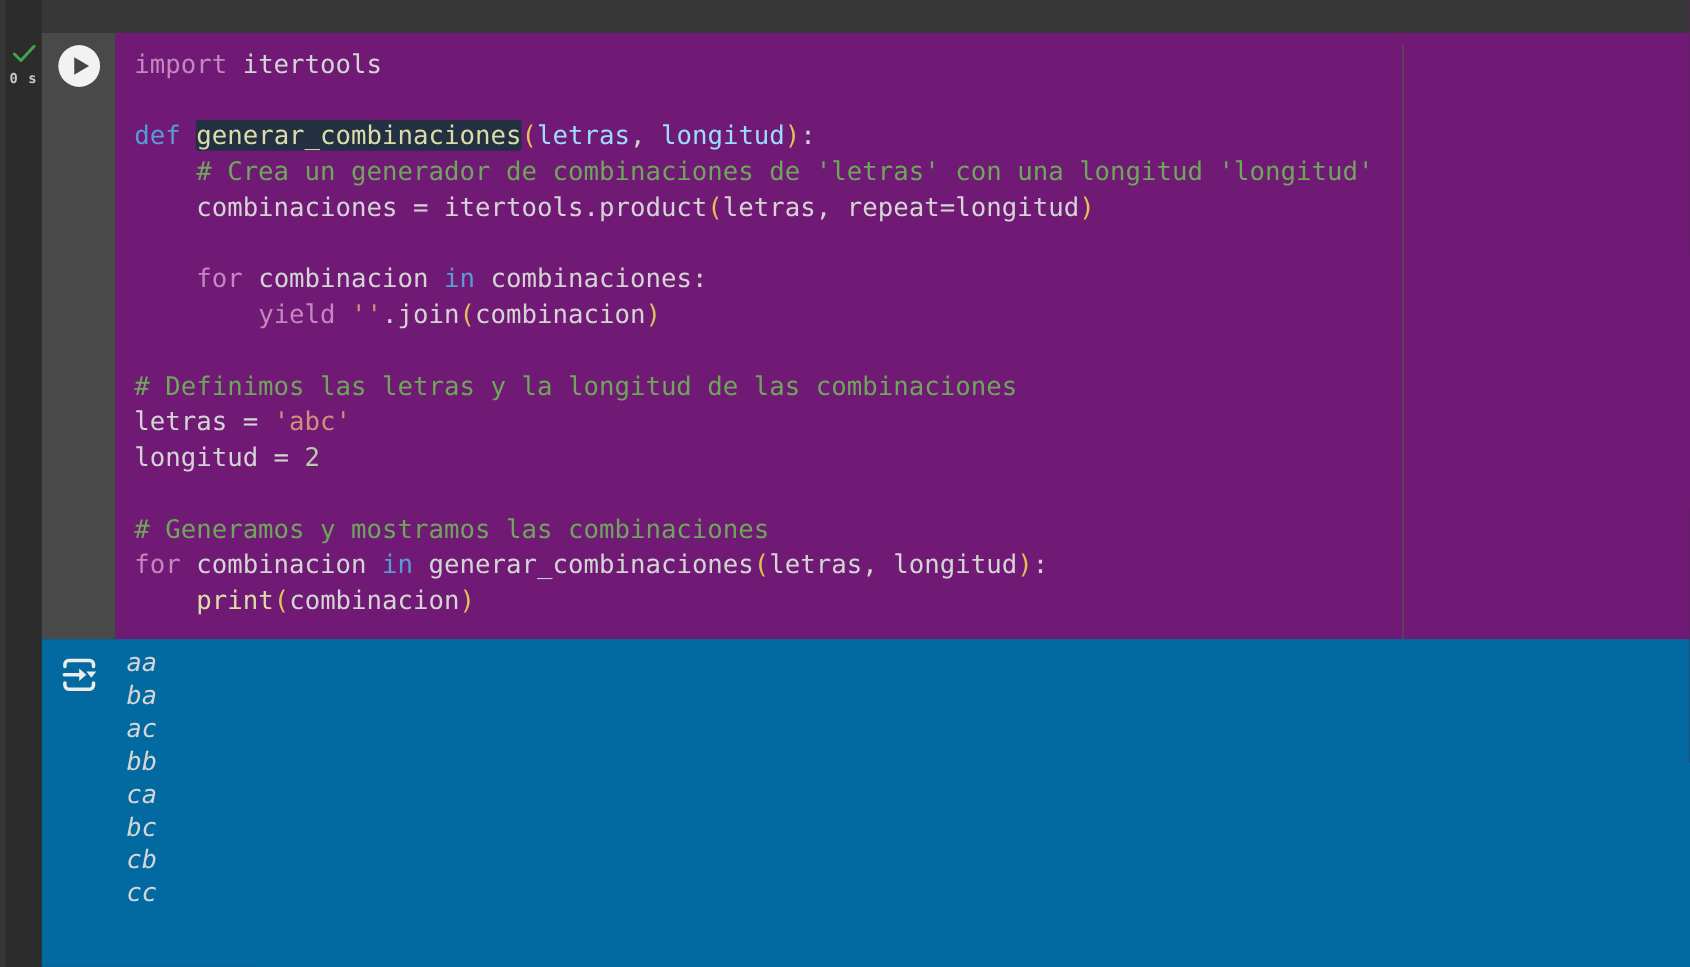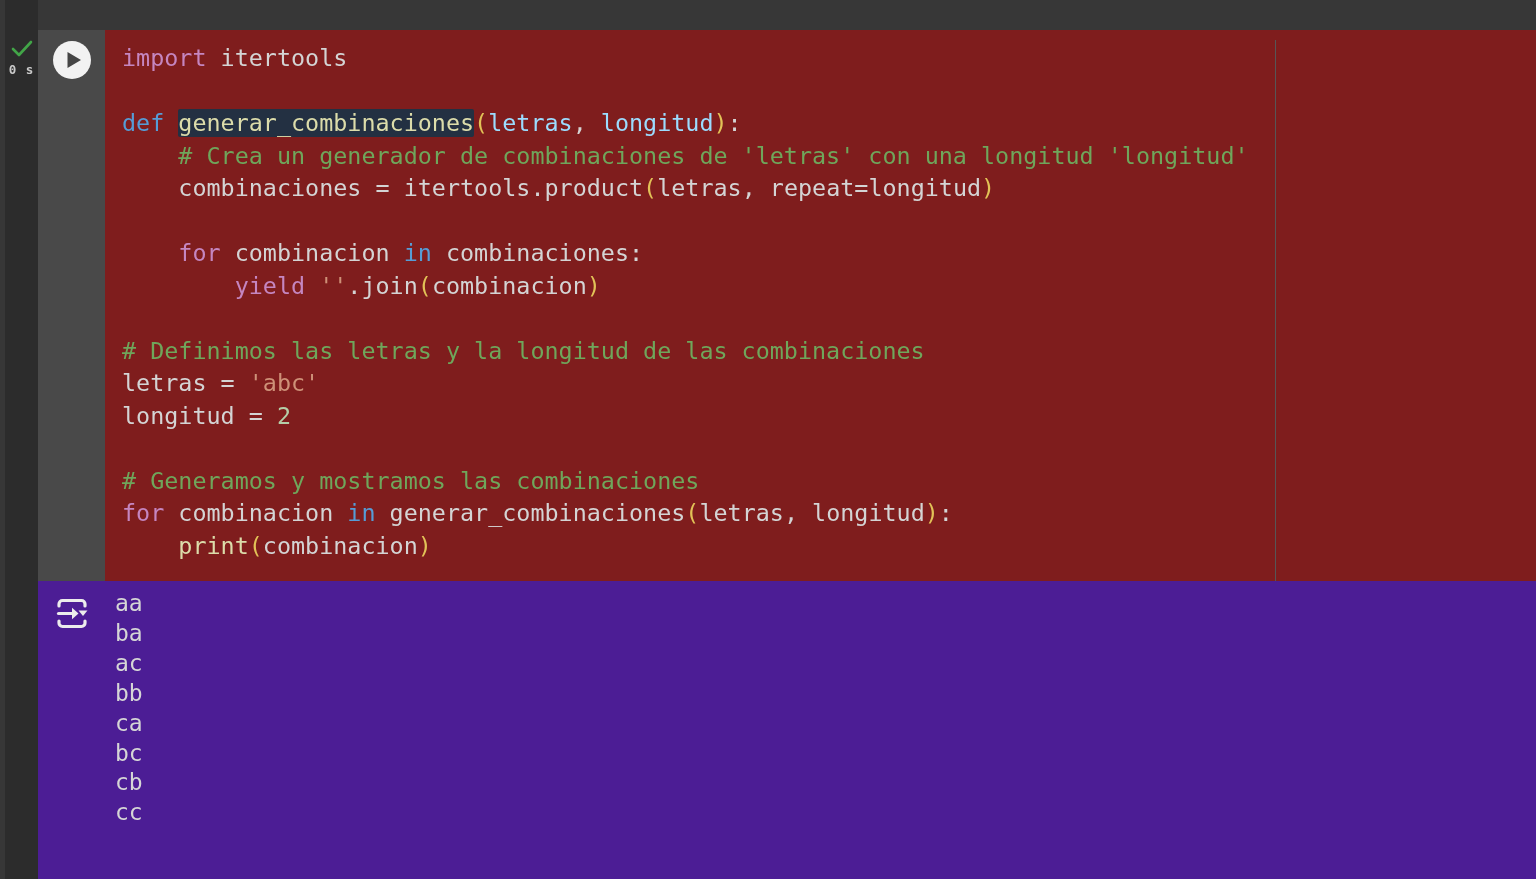--- a/index.html
+++ b/index.html
@@ -34,43 +34,44 @@
     display:flex; justify-content:center; align-items:flex-start;
   }
   .run-btn {
     margin-top:11px;
     width:38px; height:38px; border-radius:50%;
     background:#f2f2f2; border:none; padding:0;
     display:flex; align-items:center; justify-content:center;
     cursor:pointer;
   }
   .editor {
-    flex:1; background:#7f1d1d; position:relative;
+    flex:1; background:#701a75; position:relative;
     padding:12px 0 16px 17px;
     overflow:hidden;
   }
   .ruler {
     position:absolute; left:1170px; top:10px; bottom:0; width:1px;
     background:#565656;
   }
   .code-lines {
     position:relative;
     font-family:"DejaVu Sans Mono", monospace;
     font-size:23.4px; line-height:32.5px;
     white-space:pre;
     color:#d4d4d4;
   }
   .code-line { height:32.5px; }
   .word-highlight { background:#233042; border-radius:2px; }
 
   
   .output {
     position:absolute; left:38px; top:581px; width:1498px; bottom:0;
-    background:#4c1d95;
+    background:#0369a1;
     display:flex;
+    font-style:italic;
   }
   .output-gutter {
     width:67px; flex:none;
     display:flex; justify-content:center; align-items:flex-start;
   }
   .output-menu-btn {
     margin-top:13px; background:none; border:none; padding:0; cursor:pointer;
   }
   .output-body {
     flex:1; padding:8px 0 0 10px;

